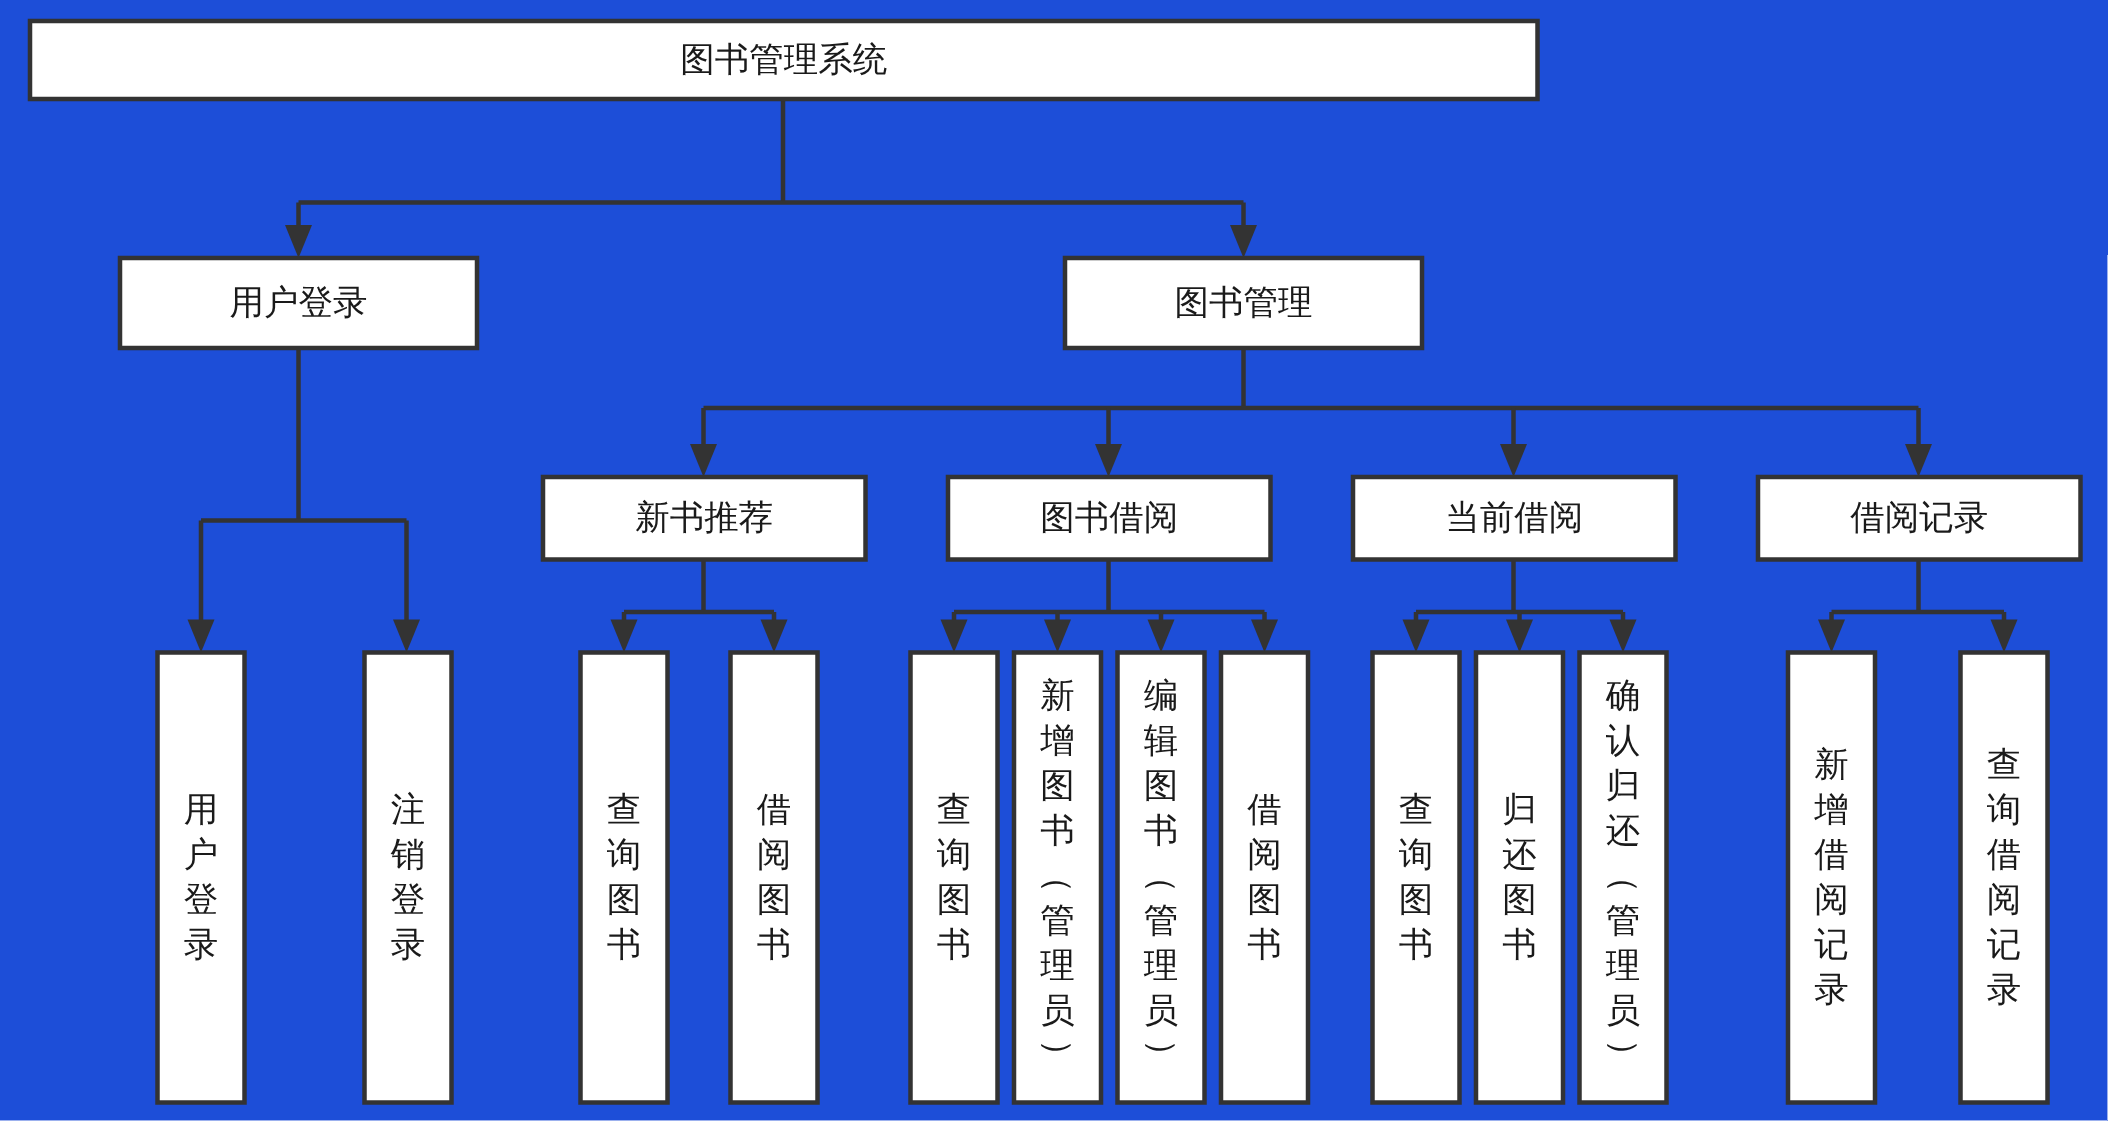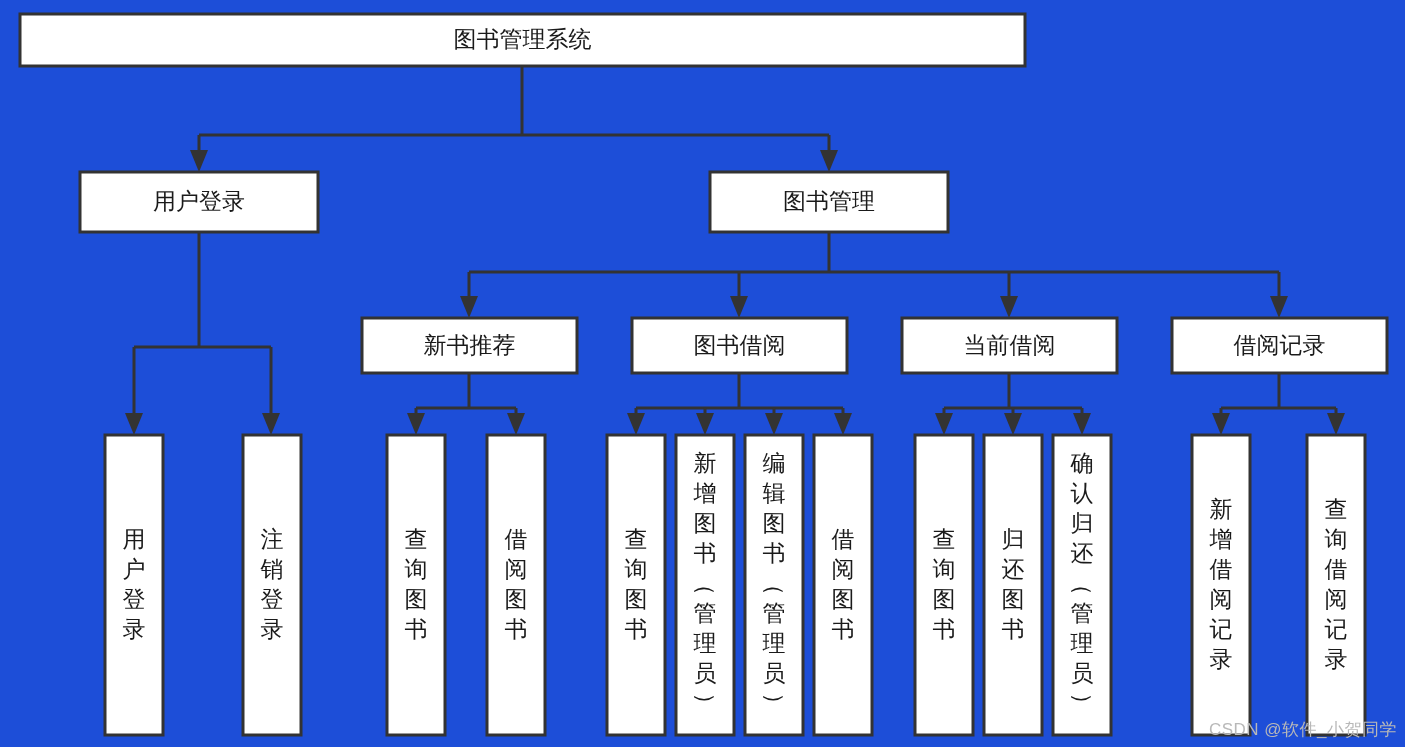--- a/index.html
+++ b/index.html
@@ -299,14 +299,13 @@
             <text x="1336" y="517" class="node-label-v">查</text>
             <text x="1336" y="547" class="node-label-v">询</text>
             <text x="1336" y="577" class="node-label-v">借</text>
             <text x="1336" y="607" class="node-label-v">阅</text>
             <text x="1336" y="637" class="node-label-v">记</text>
             <text x="1336" y="667" class="node-label-v">录</text>
           </g>
         </g>
       </g>
   </svg>
-  <div class="watermark">CSDN @软件_小贺同学</div>
 </div>
 
 </body></html>

